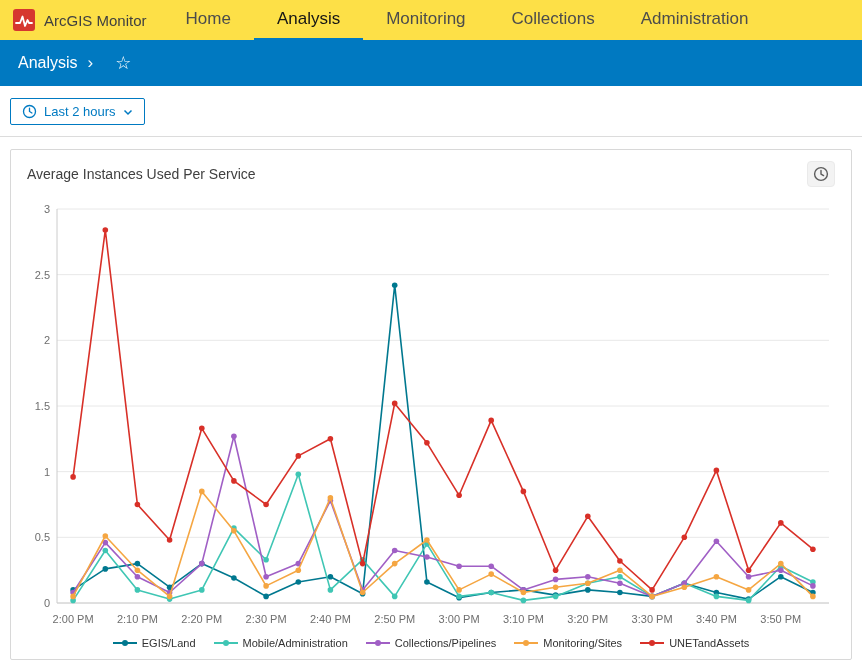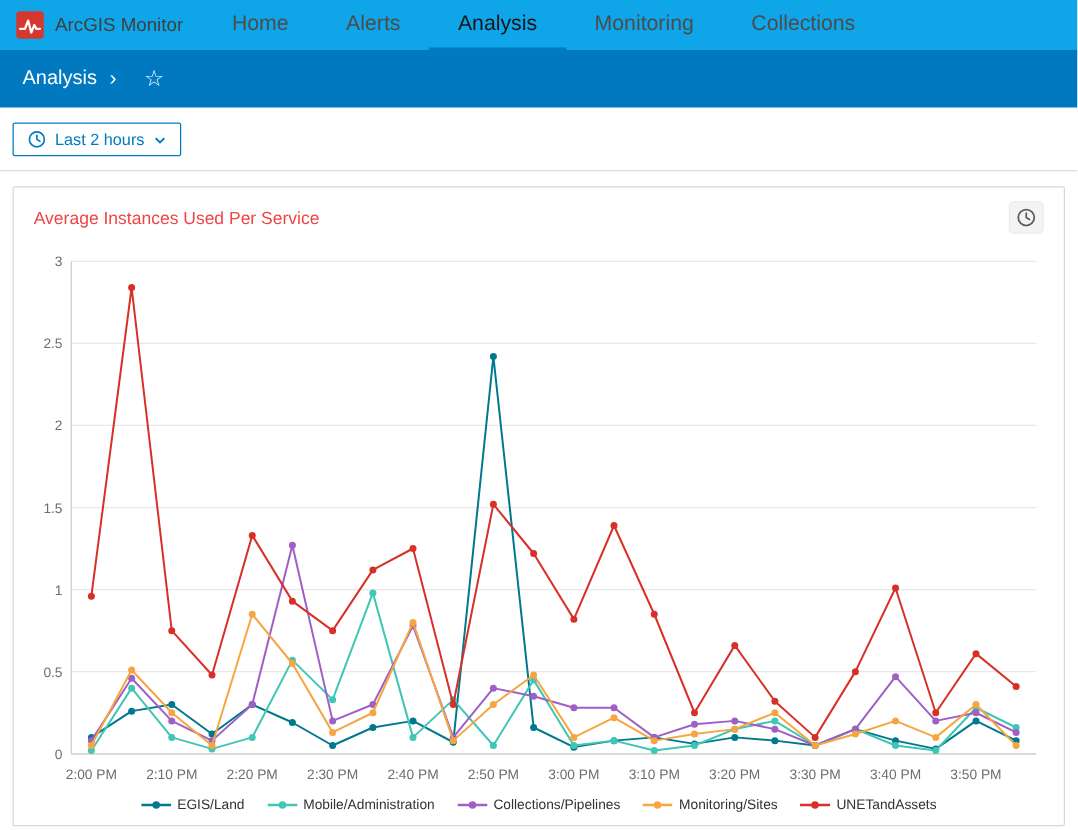--- a/index.html
+++ b/index.html
@@ -4,21 +4,21 @@
 <style>
   * { box-sizing: border-box; }
   html, body { margin: 0; padding: 0; }
   body {
     width: 862px; height: 664px; overflow: hidden;
     background: #ffffff; color: #323232;
     font-family: "Liberation Sans", sans-serif;
   }
 
   
-  .topnav { height: 40px; display: flex; align-items: stretch; background: #0ea5e9; padding-left: 10px; }
+  .topnav { height: 40px; display: flex; align-items: stretch; background: #fde047; padding-left: 10px; }
   .brand { display: flex; align-items: center; gap: 8px; padding: 0 16px 0 2px; cursor: pointer; }
   .brand-text { font-size: 15px; color: #404040; white-space: nowrap; }
   .logo { width: 24px; height: 24px; display: inline-flex; }
   .navitems { display: flex; align-items: stretch; }
   .nav-item { display: flex; align-items: center; padding: 0 23px; font-size: 17px; color: #4c4c4c;
               cursor: pointer; border-bottom: 2px solid transparent; }
   .nav-item.active { color: #151515; border-bottom-color: #007ac2; }
 
   
   .subheader { height: 46px; background: #0079c1; color: #fff; display: flex; align-items: center;
@@ -31,21 +31,21 @@
   .toolbar { padding: 12px 22px 11px 10px; }
   .time-btn { display: inline-flex; align-items: center; gap: 7px; background: #fff;
               border: 1px solid #007ac2; color: #007ac2; font-family: inherit; font-size: 13px;
               padding: 5px 11px; border-radius: 2px; cursor: pointer; }
   .divider { border-bottom: 1px solid #dcdcdc; }
 
   
   .card { margin: 12px 10px 0 10px; border: 1px solid #d8d8d8; border-radius: 2px; background: #fff;
           padding: 9px 8px 4px 8px; }
   .card-header { display: flex; align-items: center; justify-content: space-between; padding: 2px 8px 6px 8px; }
-  .card-title { font-size: 14px; font-weight: 400; color: #ef4444; margin: 0; }
+  .card-title { font-size: 14px; font-weight: 400; color: #404040; margin: 0; }
   .icon-btn { width: 28px; height: 26px; border: 1px solid #eaeaea; background: #f3f3f3; color: #5c5c5c;
               border-radius: 4px; display: inline-flex; align-items: center; justify-content: center; cursor: pointer; }
   .chart-wrap { padding: 0 2px; }
 
   
   .legend { display: flex; justify-content: center; align-items: center; gap: 18px; padding: 2px 0 6px 0; flex-wrap: wrap; }
   .legend-item { display: inline-flex; align-items: center; gap: 5px; font-size: 11px; color: #323232; cursor: pointer; }
 </style>
 </head>
 <body>
@@ -55,24 +55,24 @@
     <span class="logo">
       <svg viewBox="0 0 24 24" width="24" height="24" aria-hidden="true">
         <rect x="1" y="1" width="22" height="22" rx="3" fill="#d6372f"></rect>
         <path d="M4 15 H8 L10.5 8.5 L13 18 L15.5 12 L17 15 H20" fill="none" stroke="#ffffff" stroke-width="1.8" stroke-linejoin="round" stroke-linecap="round"></path>
       </svg>
     </span>
     <span class="brand-text">ArcGIS Monitor</span>
   </div>
   <nav class="navitems" id="nav">
       <div class="nav-item">Home</div>
-      <div class="nav-item">Alerts</div>
       <div class="nav-item active">Analysis</div>
       <div class="nav-item">Monitoring</div>
       <div class="nav-item">Collections</div>
+      <div class="nav-item">Administration</div>
     </nav>
 </header>
 
 <div class="subheader">
   <span class="crumb-link">Analysis</span>
   <span class="chev">›</span>
   <span class="star">☆</span>
 </div>
 
 <div class="toolbar">

